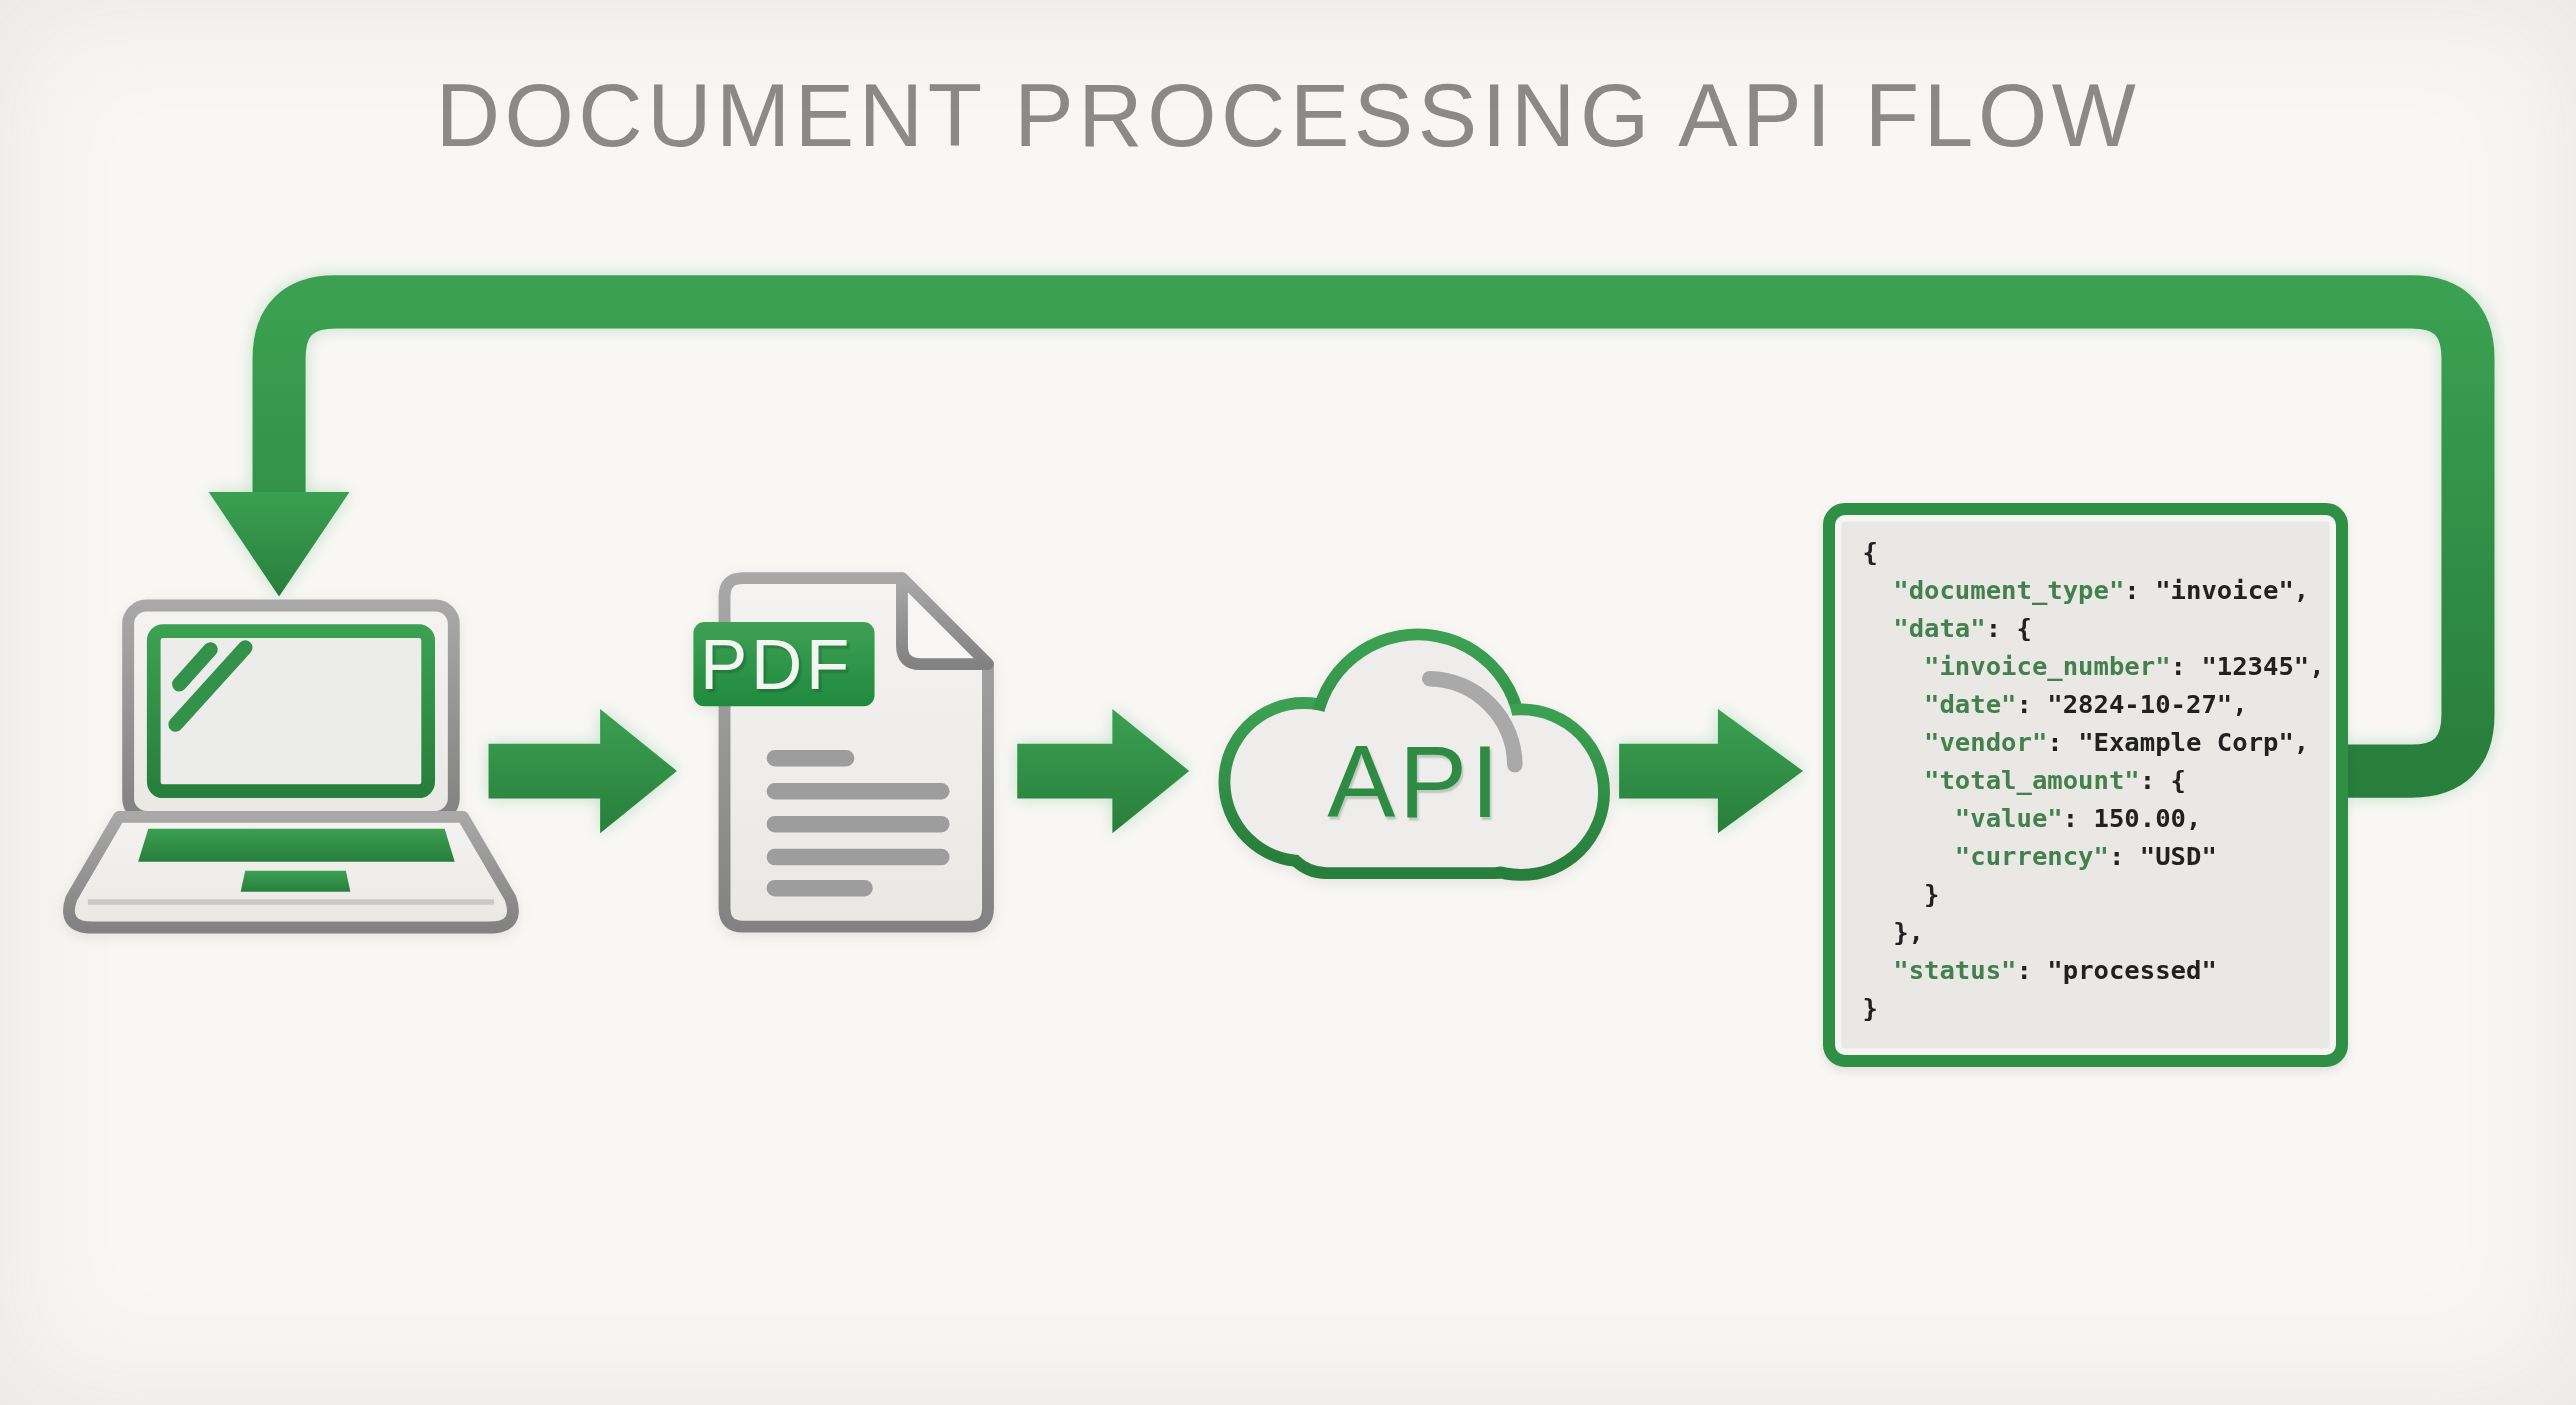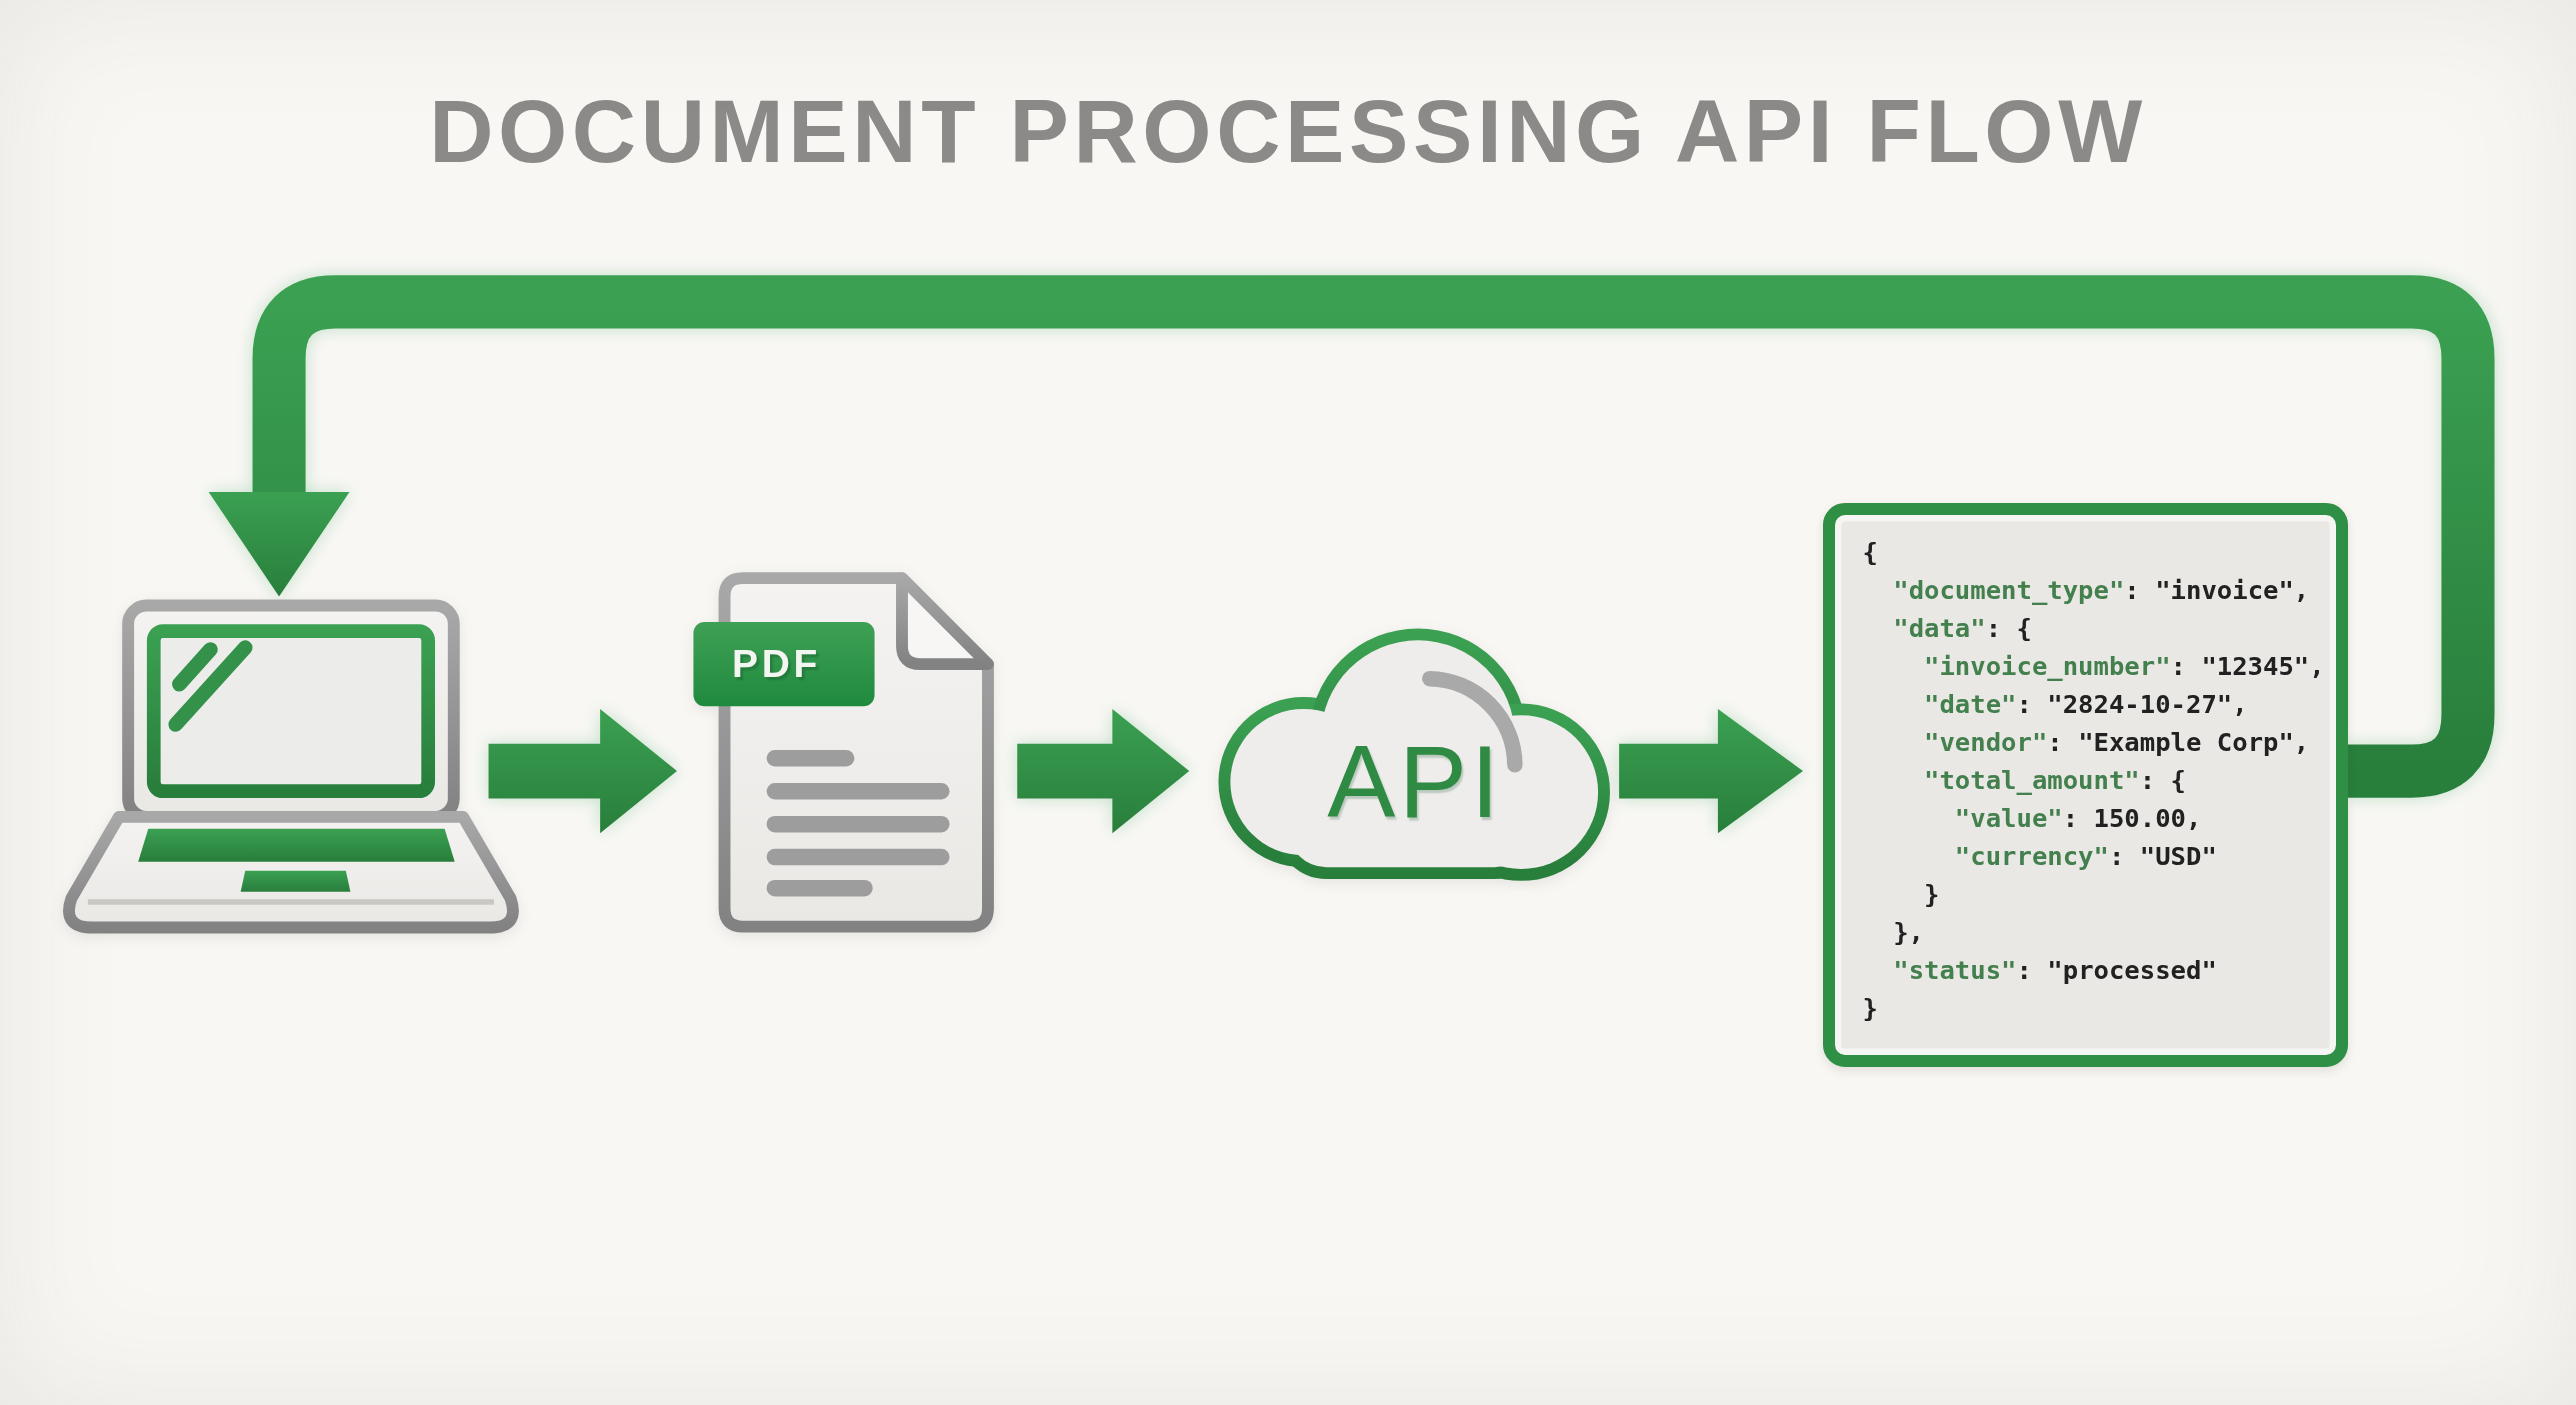--- a/index.html
+++ b/index.html
@@ -6,34 +6,34 @@
   #stage{
     position:relative;width:2576px;height:1405px;overflow:hidden;
     background:#f8f7f4;
     font-family:"Liberation Sans", sans-serif;
   }
   #stage::after{
     content:"";position:absolute;inset:0;pointer-events:none;
     box-shadow:inset 0 0 128px rgba(90,90,85,.10);
   }
   .title{
-    position:absolute;top:80px;left:0;width:100%;
+    position:absolute;top:64px;left:0;width:100%;
     text-align:center;
-    font-size:89px;font-weight:700;letter-spacing:4.6px;
+    font-size:89px;font-weight:400;letter-spacing:4.6px;
     color:#8c8a88;white-space:nowrap;
   }
   #diagram{position:absolute;left:0;top:0;z-index:1;}
   .glow{filter:drop-shadow(0 0 9px rgba(115,190,135,.40));}
   .soft{filter:drop-shadow(0 4px 7px rgba(60,60,55,.10));}
 
   
   .pdf-badge-label{
     position:absolute;left:693px;top:622px;width:167px;height:84px;z-index:2;
     display:flex;align-items:center;justify-content:center;
-    font-size:39px;font-weight:bold;letter-spacing:3.7px;color:#f3f5f1;
+    font-size:71px;font-weight:normal;letter-spacing:3.7px;color:#f3f5f1;
     text-shadow:2.7px 2.7px 1.8px rgba(20,80,40,.35);
   }
   
   .api-label{
     position:absolute;left:1273px;top:732px;width:284px;height:101px;z-index:2;
     display:flex;align-items:center;justify-content:center;
     font-size:102px;font-weight:normal;letter-spacing:3.7px;color:#2f8a43;
     text-shadow:1.8px 2.7px 1.8px rgba(30,90,50,.25);
   }
   

